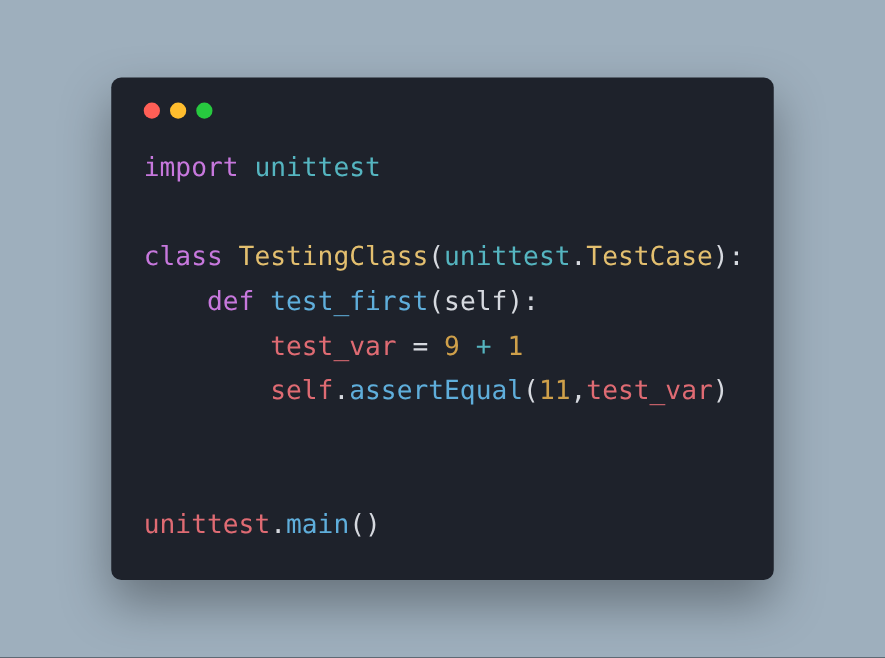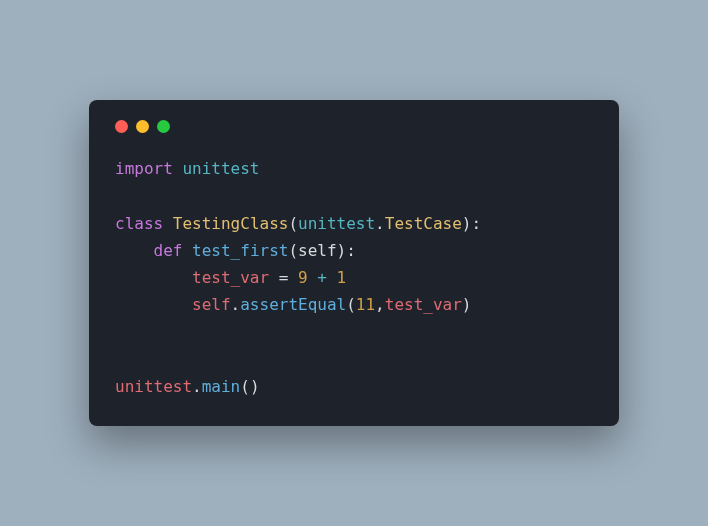--- a/index.html
+++ b/index.html
@@ -24,21 +24,21 @@
     gap: 8px;
     margin-bottom: 22px;
   }
   .dot {
     width: 13px;
     height: 13px;
     border-radius: 50%;
   }
   pre.code {
     font-family: inherit;
-    font-size: 16px;
+    font-size: 21px;
     line-height: 1.7;
     color: #d6d9df;
     white-space: pre;
   }
   .kw-import   { color: #c778dd; }
   .kw-class    { color: #c778dd; }
   .kw-def      { color: #c778dd; }
   .module      { color: #55b5c0; }
   .classname   { color: #e3bf6f; }
   .typename    { color: #e3bf6f; }

